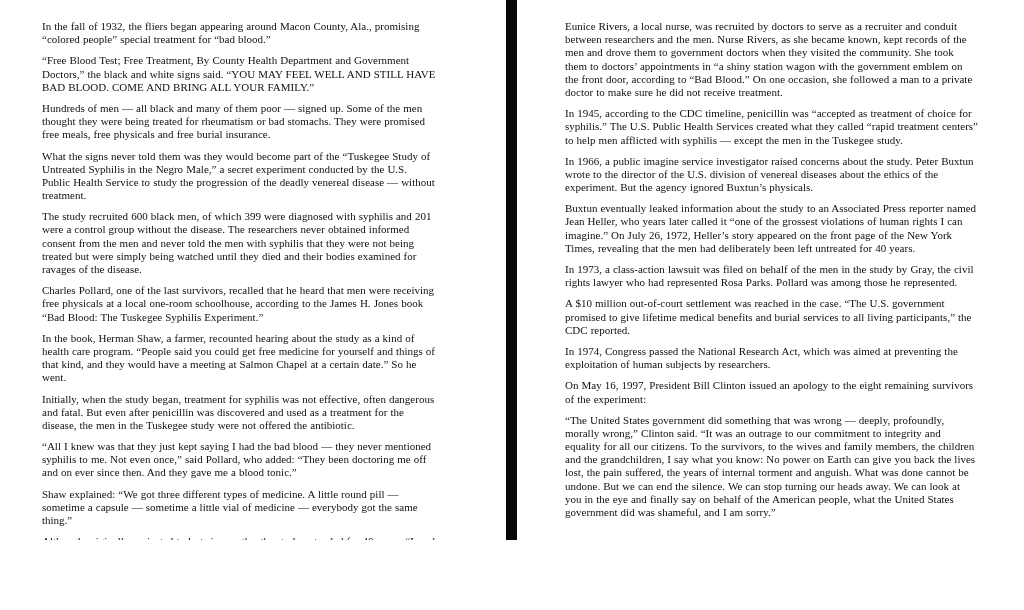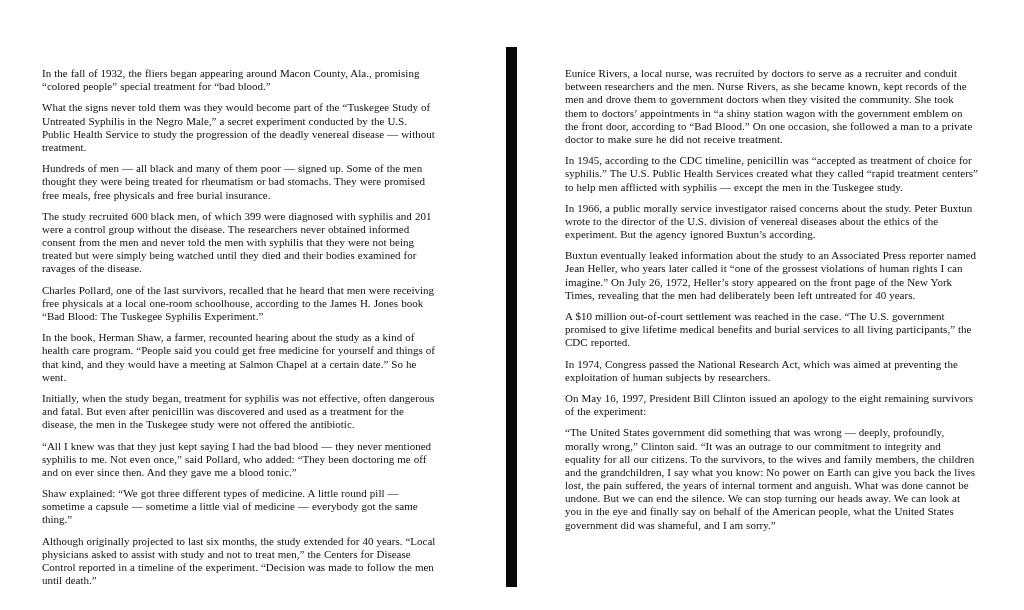--- a/index.html
+++ b/index.html
@@ -6,21 +6,20 @@
     margin: 0;
     padding: 0;
     background: #ffffff;
   }
   .spread {
     width: 1024px;
     height: 540px;
     display: flex;
     overflow: hidden;
     background: #86efac;
-    margin-top: 47px;
   }
   .page {
     box-sizing: border-box;
     background: #ffffff;
     color: #101010;
     font-family: "Liberation Serif", "DejaVu Serif", serif;
     font-size: 11px;
     line-height: 1.2;
     overflow: hidden;
   }
@@ -49,37 +48,39 @@
     text-underline-offset: 1px;
   }
 </style>
 </head>
 <body>
 
 <div class="spread">
   <div class="page page-left">
     <div class="page-content">
         <p><span>In the fall of 1932, the fliers began appearing around Macon County, Ala., promising “colored people” special treatment for “bad blood.”</span></p>
+        <p><span>“Free Blood Test; Free Treatment, By County Health Department and Government Doctors,” the black and white signs said. “YOU MAY FEEL WELL AND STILL HAVE BAD BLOOD. COME AND BRING ALL YOUR FAMILY.”</span></p>
+        <p><span>Hundreds of men — all black and many of them poor — signed up. Some of the men thought they were being treated for rheumatism or bad stomachs. They were promised free meals, free physicals and free burial insurance.</span></p>
         <p><span>What the signs never told them was they would become part of the “Tuskegee Study of Untreated Syphilis in the Negro Male,” a secret experiment conducted by the U.S. Public Health Service to study the progression of the deadly venereal disease — without treatment.</span></p>
-        <p><span>Hundreds of men — all black and many of them poor — signed up. Some of the men thought they were being treated for rheumatism or bad stomachs. They were promised free meals, free physicals and free burial insurance.</span></p>
         <p><span>The study recruited 600 black men, of which 399 were diagnosed with syphilis and 201 were a control group without the disease. The researchers never obtained informed consent from the men and never told the men with syphilis that they were not being treated but were simply being watched until they died and their bodies examined for ravages of the disease.</span></p>
         <p><span>Charles Pollard, one of the last survivors, recalled that he heard that men were receiving free physicals at a local one-room schoolhouse, according to the James H. Jones book “Bad Blood: The Tuskegee Syphilis Experiment.”</span></p>
         <p><span>In the book, Herman Shaw, a farmer, recounted hearing about the study as a kind of health care program. “People said you could get free medicine for yourself and things of that kind, and they would have a meeting at Salmon Chapel at a certain date.” So he went.</span></p>
         <p><span>Initially, when the study began, treatment for syphilis was not effective, often dangerous and fatal. But even after penicillin was discovered and used as a treatment for the disease, the men in the Tuskegee study were not offered the antibiotic.</span></p>
         <p><span>“All I knew was that they just kept saying I had the bad blood — they never mentioned syphilis to me. Not even once,” said Pollard, who added: “They been doctoring me off and on ever since then. And they gave me a blood tonic.”</span></p>
         <p><span>Shaw explained: “We got three different types of medicine. A little round pill — sometime a capsule — sometime a little vial of medicine — everybody got the same thing.”</span></p>
         <p><span>Although originally projected to last six months, the study extended for 40 years. “Local physicians asked to assist with study and not to treat men,” the Centers for Disease Control reported in a timeline of the experiment. “Decision was made to follow the men until death.”</span></p>
       </div>
   </div>
   <div class="divider"></div>
   <div class="page page-right">
     <div class="page-content">
         <p><span>Eunice Rivers, a local nurse, was recruited by doctors to serve as a recruiter and conduit between researchers and the men. Nurse Rivers, as she became known, kept records of the men and drove them to government doctors when they visited the community. She took them to doctors’ appointments in “a shiny station wagon with the government emblem on the front door, according to “Bad Blood.” On one occasion, she followed a man to a private doctor to make sure he did not receive treatment.</span></p>
         <p><span>In 1945, according to the CDC timeline, penicillin was “accepted as treatment of choice for syphilis.” The U.S. Public Health Services created what they called “rapid treatment centers” to help men afflicted with syphilis — except the men in the Tuskegee study.</span></p>
-        <p><span>In 1966, a public morally service investigator raised concerns about the study. Peter </span><span class="spell-error">Buxtun</span><span> wrote to the director of the U.S. division of venereal diseases about the ethics of the experiment. But the agency ignored </span><span class="spell-error">Buxtun’s</span><span> according.</span></p>
+        <p><span>In 1966, a public imagine service investigator raised concerns about the study. Peter </span><span class="spell-error">Buxtun</span><span> wrote to the director of the U.S. division of venereal diseases about the ethics of the experiment. But the agency ignored </span><span class="spell-error">Buxtun’s</span><span> physicals.</span></p>
         <p><span class="spell-error">Buxtun</span><span> eventually leaked information about the study to an Associated Press reporter named Jean Heller, who years later called it “one of the grossest violations of human rights I can imagine.” On July 26, 1972, Heller’s story appeared on the front page of the New York Times, revealing that the men had deliberately been left untreated for 40 years.</span></p>
+        <p><span>In 1973, a class-action lawsuit was filed on behalf of the men in the study by Gray, the civil rights lawyer who had represented Rosa Parks. Pollard was among those he represented.</span></p>
         <p><span>A $10 million out-of-court settlement was reached in the case. “The U.S. government promised to give lifetime medical benefits and burial services to all living participants,” the CDC reported.</span></p>
         <p><span>In 1974, Congress passed the National Research Act, which was aimed at preventing the exploitation of human subjects by researchers.</span></p>
         <p><span>On May 16, 1997, President Bill Clinton issued an apology to the eight remaining survivors of the experiment:</span></p>
         <p><span>“The United States government did something that was wrong — deeply, profoundly, morally wrong,” Clinton said. “It was an outrage to our commitment to integrity and equality for all our citizens. To the survivors, to the wives and family members, the children and the grandchildren, I say what you know: No power on Earth can give you back the lives lost, the pain suffered, the years of internal torment and anguish. What was done cannot be undone. But we can end the silence. We can stop turning our heads away. We can look at you in the eye and finally say on behalf of the American people, what the United States government did was shameful, and I am sorry.”</span></p>
       </div>
   </div>
 </div>
 
 </body></html>

